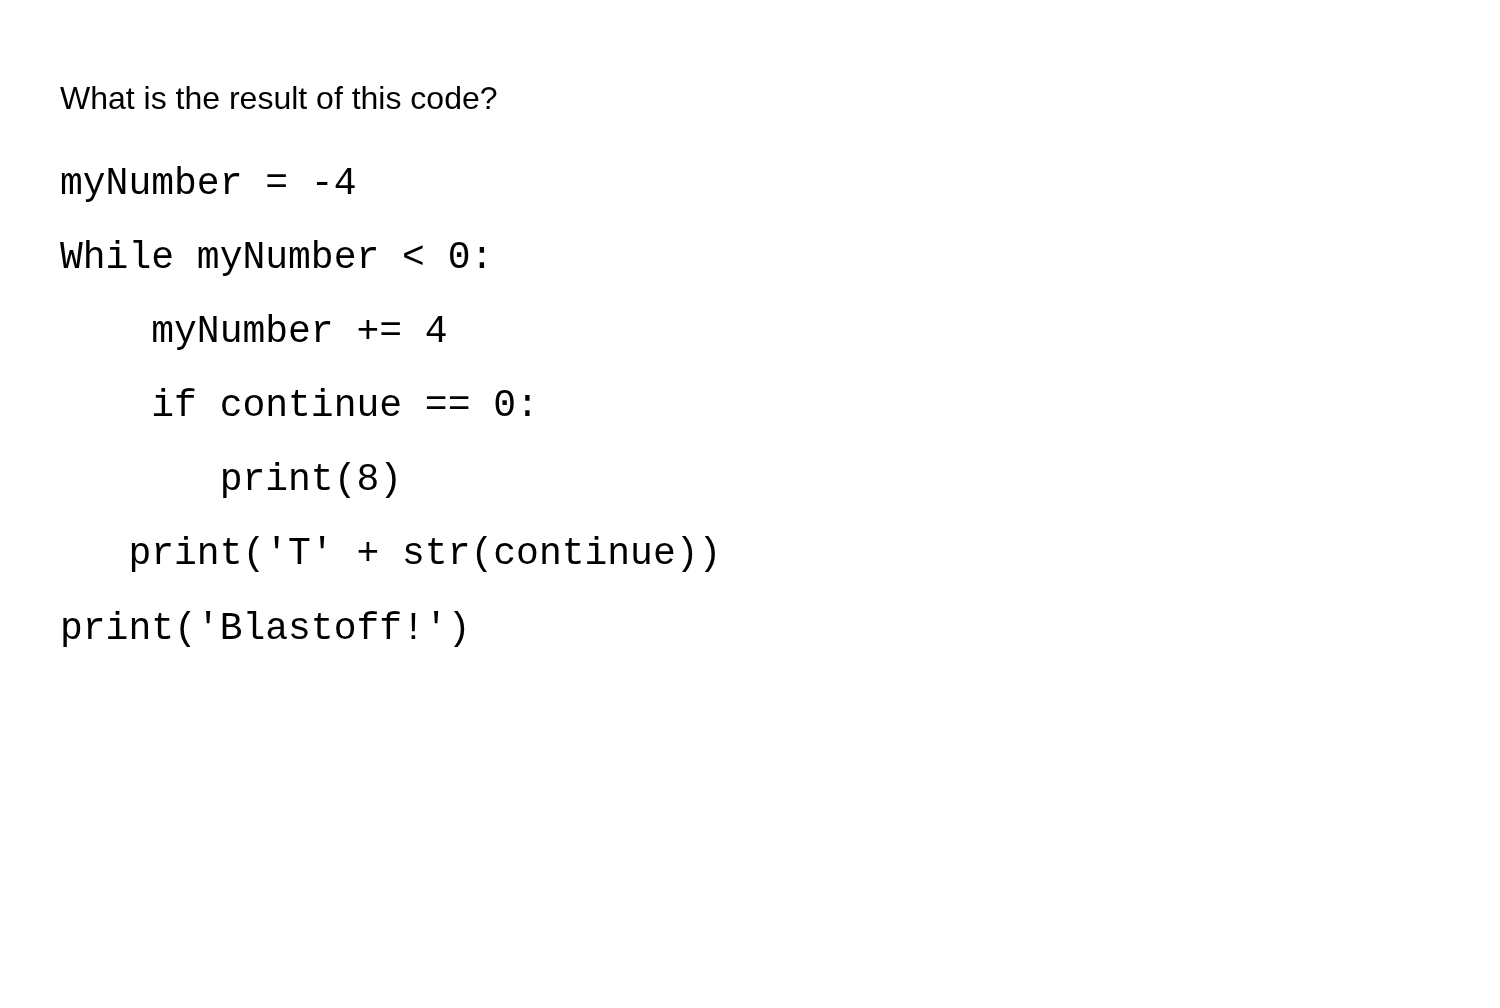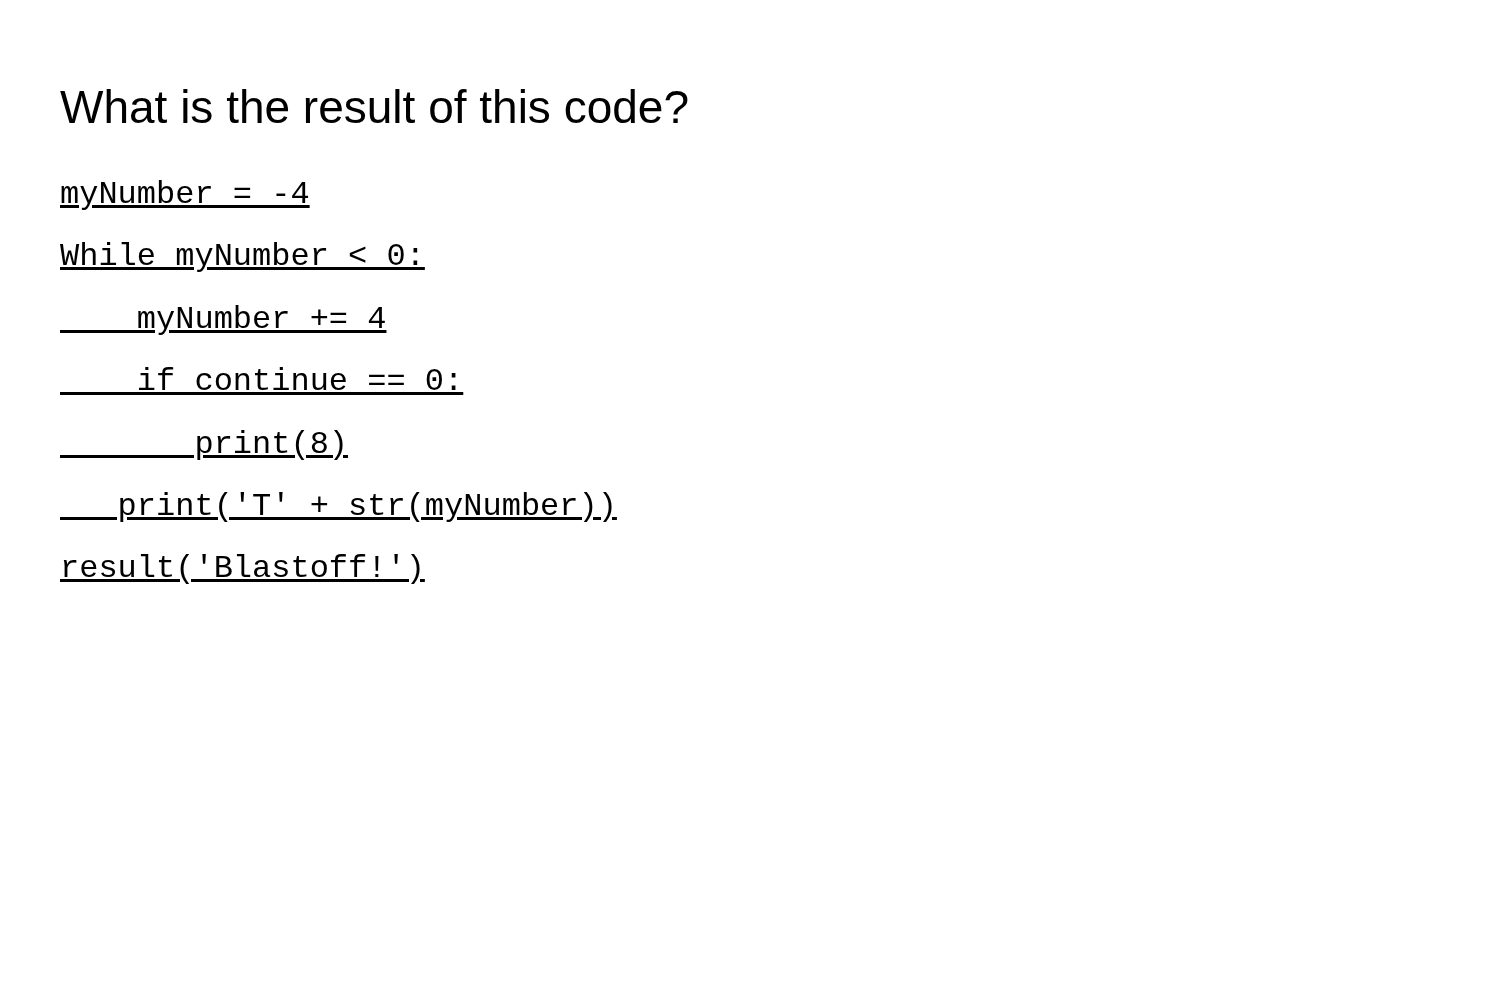--- a/index.html
+++ b/index.html
@@ -11,38 +11,37 @@
       width: 1500px;
       height: 1008px;
       background: #ffffff;
       font-family: Arial, Helvetica, sans-serif;
       color: #000000;
     }
     .container {
       padding: 80px 60px;
     }
     .heading {
-      font-size: 46px;
+      font-size: 32px;
       font-weight: 400;
       margin-bottom: 30px;
       font-family: Arial, Helvetica, sans-serif;
     }
     .code-line {
       font-family: "Courier New", Courier, monospace;
-      font-size: 32px;
+      font-size: 38px;
       line-height: 1.95;
       white-space: pre;
-      text-decoration: underline;
     }
   </style>
 </head>
 <body>
 
 <div class="container">
   <div class="heading">What is the result of this code?</div>
   <div class="code-line">myNumber = -4</div>
   <div class="code-line">While myNumber &lt; 0:</div>
   <div class="code-line">    myNumber += 4</div>
   <div class="code-line">    if continue == 0:</div>
   <div class="code-line">       print(8)</div>
-  <div class="code-line">   print('T' + str(myNumber))</div>
-  <div class="code-line">result('Blastoff!')</div>
+  <div class="code-line">   print('T' + str(continue))</div>
+  <div class="code-line">print('Blastoff!')</div>
 </div>
 
 </body></html>

